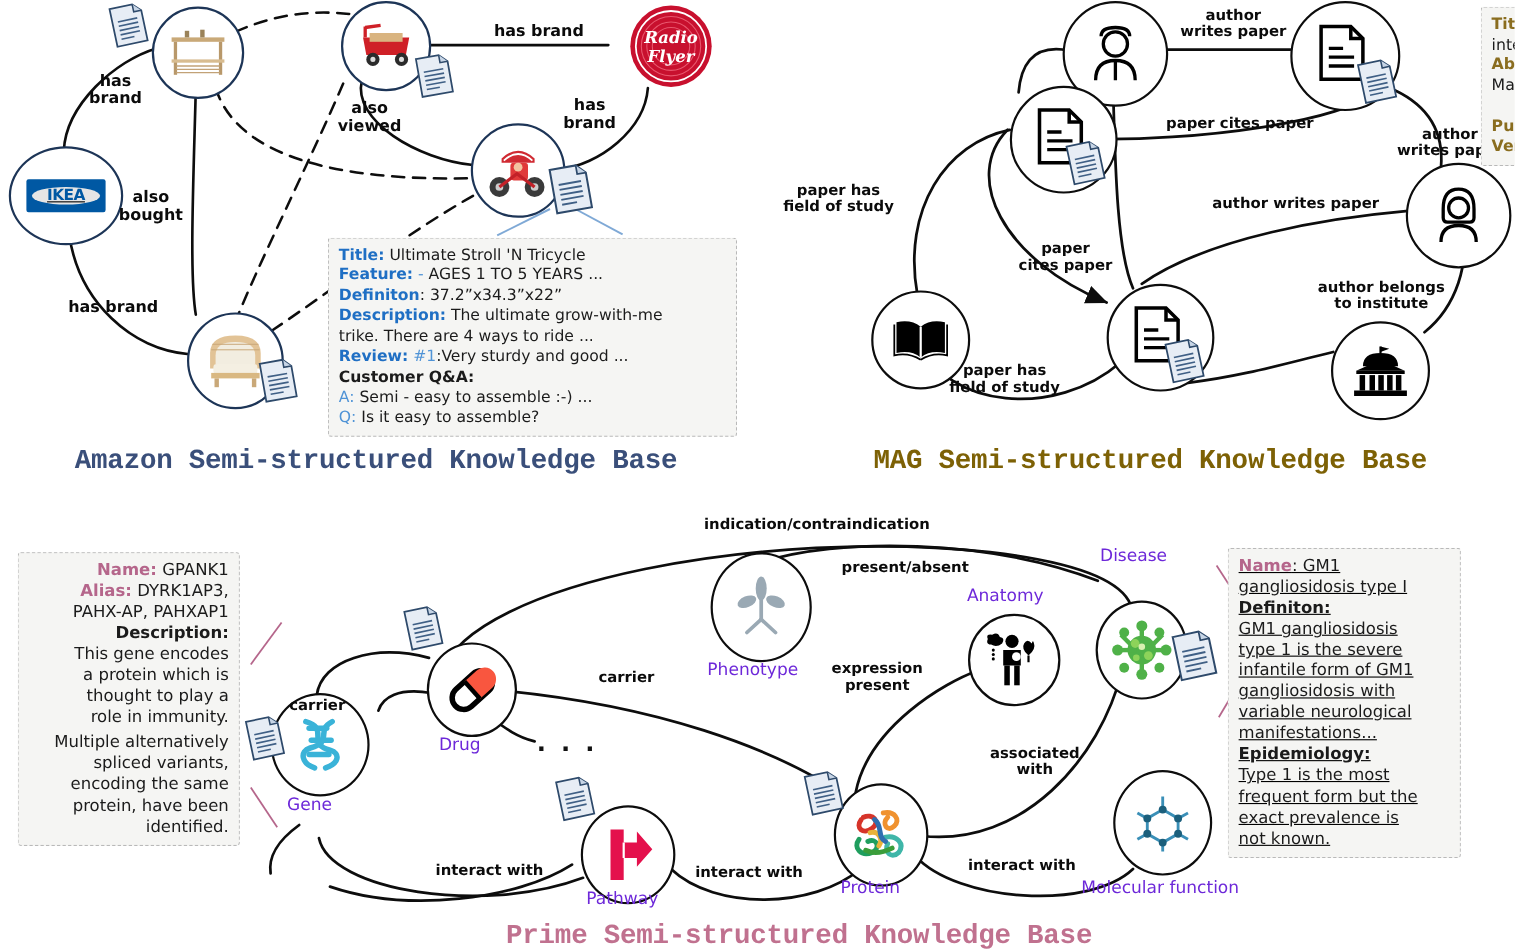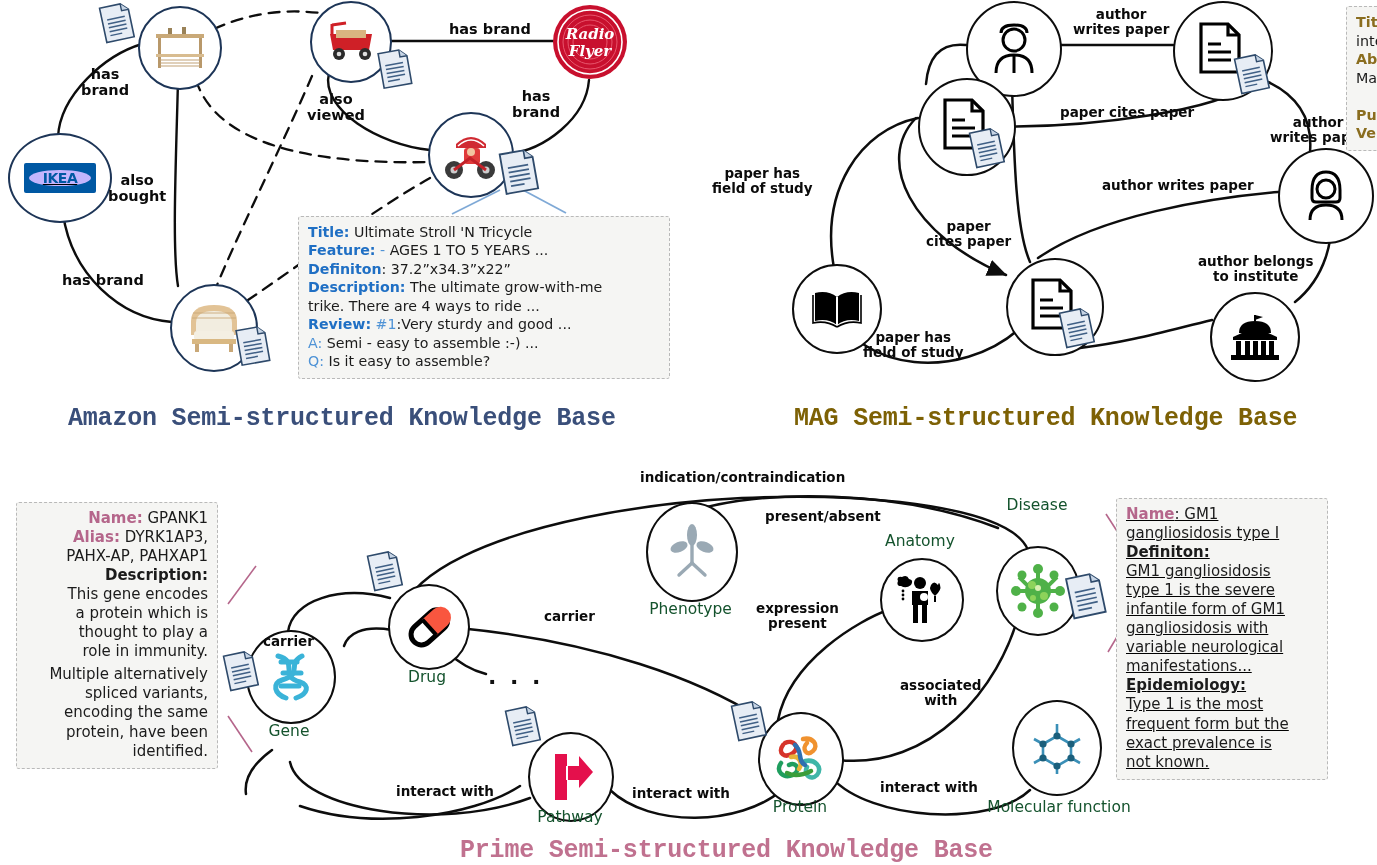--- a/index.html
+++ b/index.html
@@ -14,22 +14,22 @@
                font-family:Liberation Mono, monospace;margin-left:32px;}
   #amazon-title{left:36px;top:404px;font-size:25px;color:#3a4f7a;letter-spacing:-.2px;}
   #mag-title{left:762px;top:404px;font-size:25px;color:#7d6105;letter-spacing:-.2px;}
   #prime-title{left:428px;top:836px;font-size:25px;color:#c0718f;letter-spacing:-.2px;}
 
   
   .node{position:absolute;border-radius:50%;background:#fff;
         display:flex;align-items:center;justify-content:center;}
   .node.navy{border:2.4px solid #1d3557;}
   .node.black{border:2.6px solid #0d0d0d;}
-  .node-label{position:absolute;white-space:nowrap;text-align:center;
-              font-size:15.5px;color:#14532d;font-family:"DejaVu Sans","Liberation Sans",sans-serif;}
+  .node-label{position:absolute;white-space:nowrap;text-align:left;
+              font-size:15.5px;color:#6d28d9;font-family:"DejaVu Sans","Liberation Sans",sans-serif;}
 
   
   .edge-label{position:absolute;white-space:pre;text-align:center;font-weight:bold;
               color:#0b0b0b;line-height:1.12;
               font-family:"DejaVu Sans","Liberation Sans",sans-serif;}
   .el-amz{font-size:14.5px;}
   .el-mag{font-size:13.5px;}
   .el-prime{font-size:13.5px;}
 
   
@@ -92,21 +92,21 @@
     </g>
 
     <g fill="none" stroke="#7fa9d6" stroke-width="1.8">
       <path d="M500,190 L452,214"></path>
       <path d="M523,190 L566,213"></path>
     </g>
   </svg>
 
   <div class="node navy" style="left:8px;top:133px;width:100px;height:86px;">
     <div style="width:72px;height:30px;background:#0058a3;display:flex;align-items:center;justify-content:center;border-radius:2px;">
-      <div style="width:62px;height:16px;background:#c4b5fd;border-radius:50%;display:flex;align-items:center;justify-content:center;text-decoration:underline;">
+      <div style="width:62px;height:16px;background:#e5e5e5;border-radius:50%;display:flex;align-items:center;justify-content:center;text-decoration:underline;">
         <span style="font-family:'DejaVu Sans','Liberation Sans',sans-serif;font-weight:bold;font-size:14px;color:#0058a3;letter-spacing:-.5px;">IKEA</span>
       </div>
     </div>
   </div>
 
   <div class="node navy" style="left:138px;top:6px;width:80px;height:80px;">
     <svg width="56" height="52" viewBox="0 0 56 52">
       <rect x="4" y="12" width="48" height="4" fill="#c9a978"></rect>
       <rect x="6" y="16" width="3" height="30" fill="#b8986a"></rect>
       <rect x="47" y="16" width="3" height="30" fill="#b8986a"></rect>
@@ -127,21 +127,21 @@
       <rect x="14" y="10" width="30" height="8" fill="#d9b480"></rect>
       <path d="M10,14 L10,4" stroke="#cf2027" stroke-width="3" fill="none"></path>
       <path d="M10,5 L24,3" stroke="#cf2027" stroke-width="3" fill="none"></path>
       <circle cx="17" cy="34" r="6" fill="#2b2b2b"></circle>
         <circle cx="17" cy="34" r="2.3" fill="#ddd"></circle>
       <circle cx="43" cy="34" r="6" fill="#2b2b2b"></circle>
         <circle cx="43" cy="34" r="2.3" fill="#ddd"></circle>
     </svg>
   </div>
 
-  <div style="position:absolute;left:552px;top:4px;width:76px;height:76px;">
+  <div style="position:absolute;left:572px;top:4px;width:76px;height:76px;">
     <svg width="76" height="76" viewBox="0 0 76 76">
       <circle cx="38" cy="38" r="37" fill="#c8102e"></circle>
       <circle cx="38" cy="38" r="32" fill="none" stroke="#fff" stroke-width="1.6"></circle>
       <circle cx="38" cy="38" r="27" fill="none" stroke="#e8566d" stroke-width="1"></circle>
       <circle cx="38" cy="38" r="22" fill="none" stroke="#e8566d" stroke-width="1"></circle>
       <circle cx="38" cy="38" r="17" fill="none" stroke="#e8566d" stroke-width="1"></circle>
       <text x="38" y="35" text-anchor="middle" fill="#fff" font-family="DejaVu Serif, Liberation Serif, serif" font-style="italic" font-weight="bold" font-size="15">Radio</text>
       <text x="38" y="52" text-anchor="middle" fill="#fff" font-family="DejaVu Serif, Liberation Serif, serif" font-style="italic" font-weight="bold" font-size="15">Flyer</text>
     </svg>
   </div>
@@ -262,20 +262,21 @@
     </div>
     <div class="ln">
       <span class="k k-blue">Description:</span>
       <span>The ultimate grow-with-me</span>
     </div>
     <div class="ln">trike. There are 4 ways to ride ...</div>
     <div class="ln">
       <span class="k k-blue">Review:</span>
       <span class="v-lblue">#1</span><span>:Very sturdy and good ...</span>
     </div>
+    <div class="ln k k-blue">Customer Q&amp;A:</div>
     <div class="ln">
       <span class="v-lblue">A:</span>
       <span>Semi - easy to assemble :-) ...</span>
     </div>
     <div class="ln">
       <span class="v-lblue">Q:</span>
       <span>Is it easy to assemble?</span>
     </div>
   </div>
 </div>

